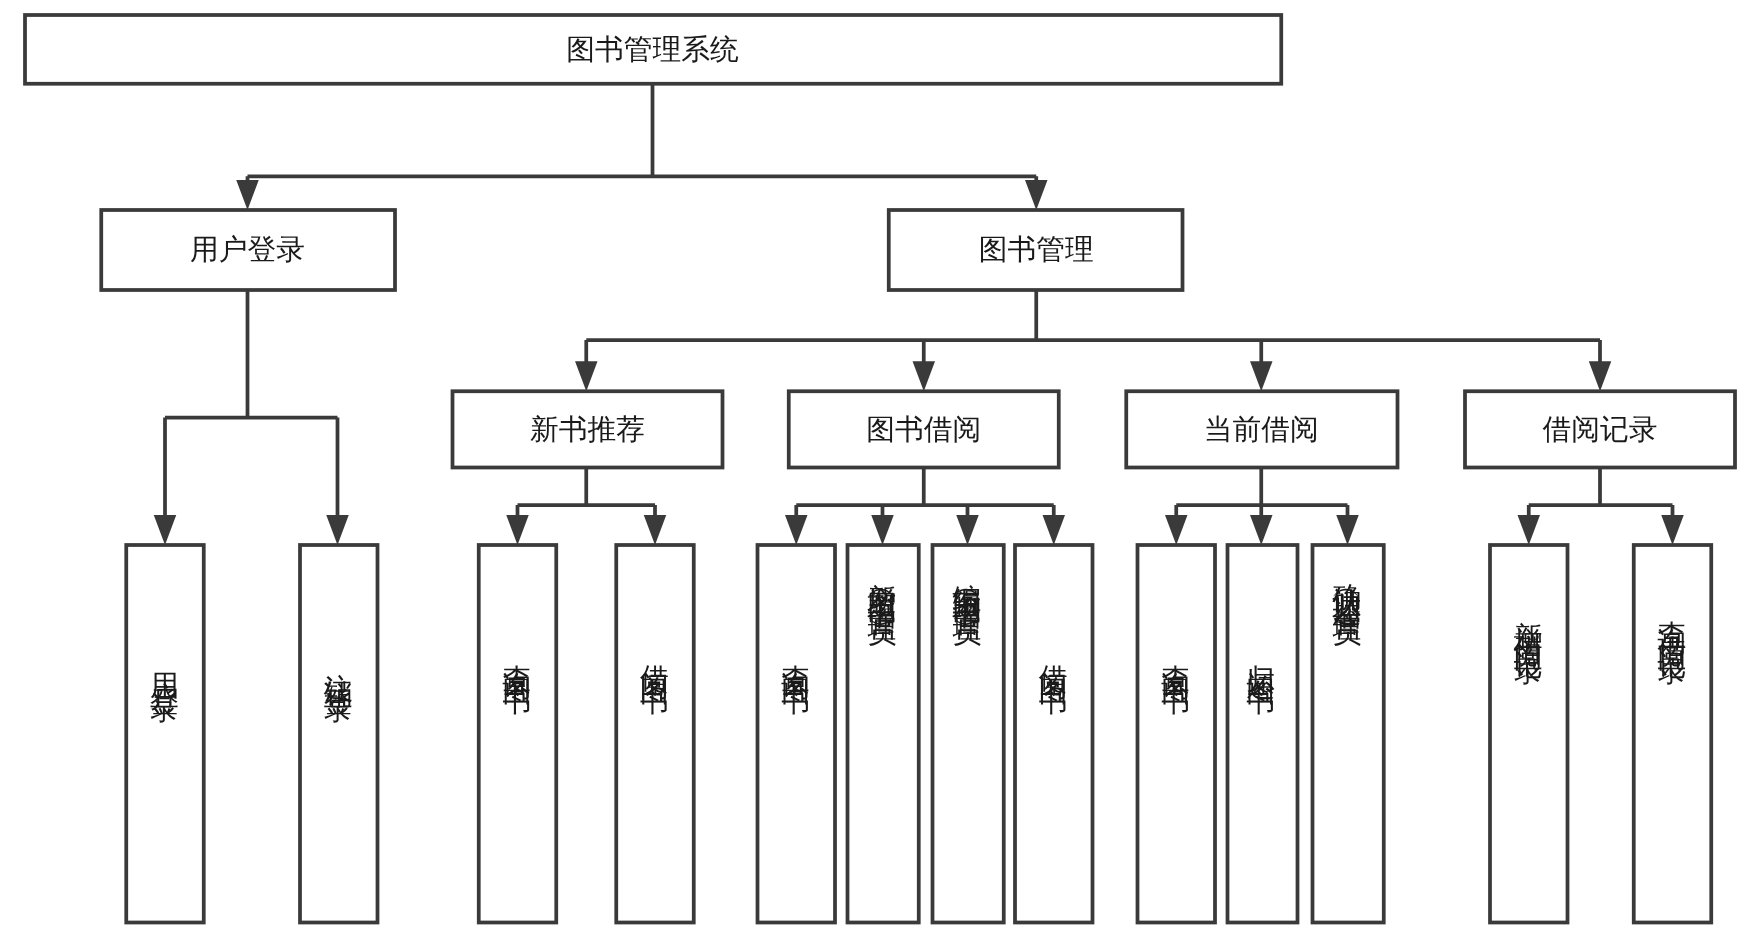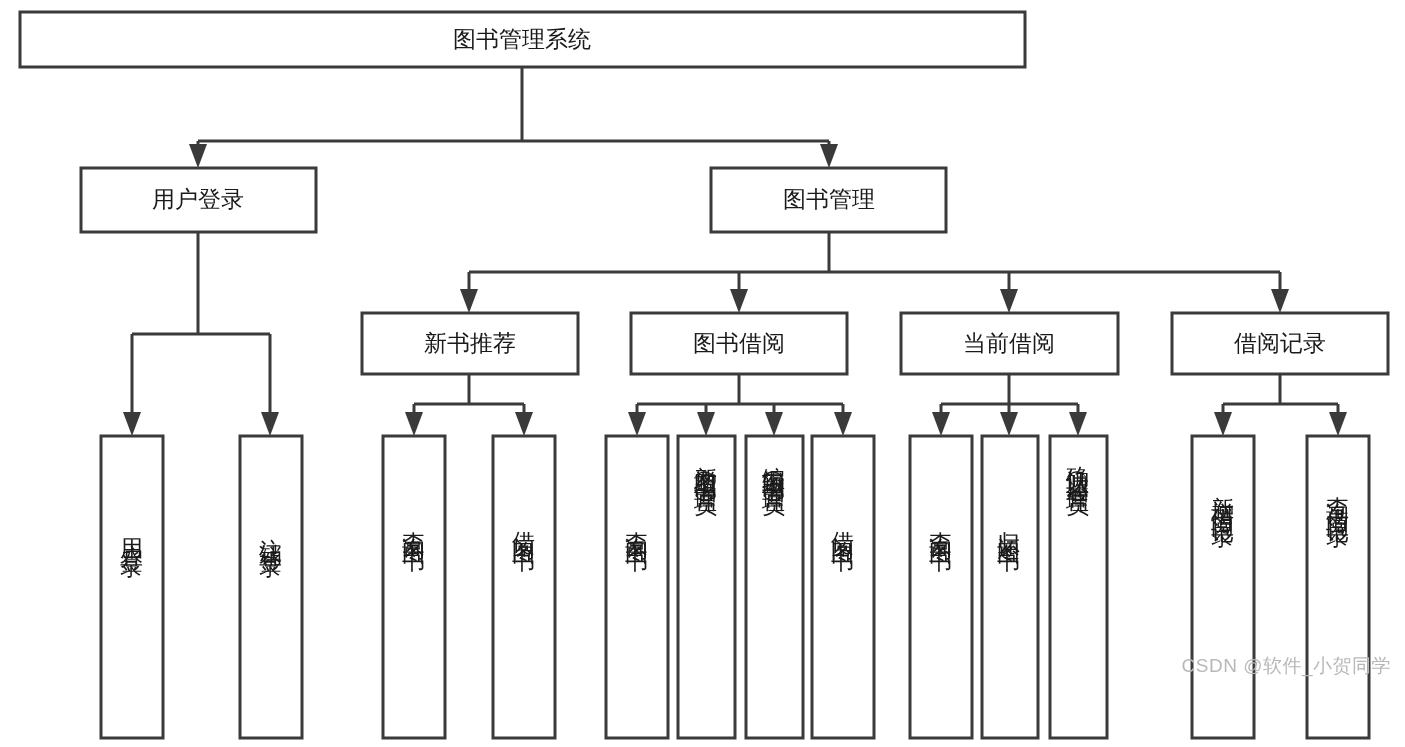--- a/index.html
+++ b/index.html
@@ -249,15 +249,14 @@
       <text class="node-label-v" x="1223" y="478" style="writing-mode:vertical-rl; text-orientation:upright; letter-spacing:6px; text-anchor:start;">新增借阅记录</text>
     </g>
 
     <g>
       <rect class="node-box" x="1307" y="436" width="62" height="302"></rect>
       <text class="node-label-v" x="1338" y="478" style="writing-mode:vertical-rl; text-orientation:upright; letter-spacing:6px; text-anchor:start;">查询借阅记录</text>
     </g>
 
   </svg>
 
-  <div class="watermark-text">CSDN @软件_小贺同学</div>
 
 </div>
 
 </body></html>

